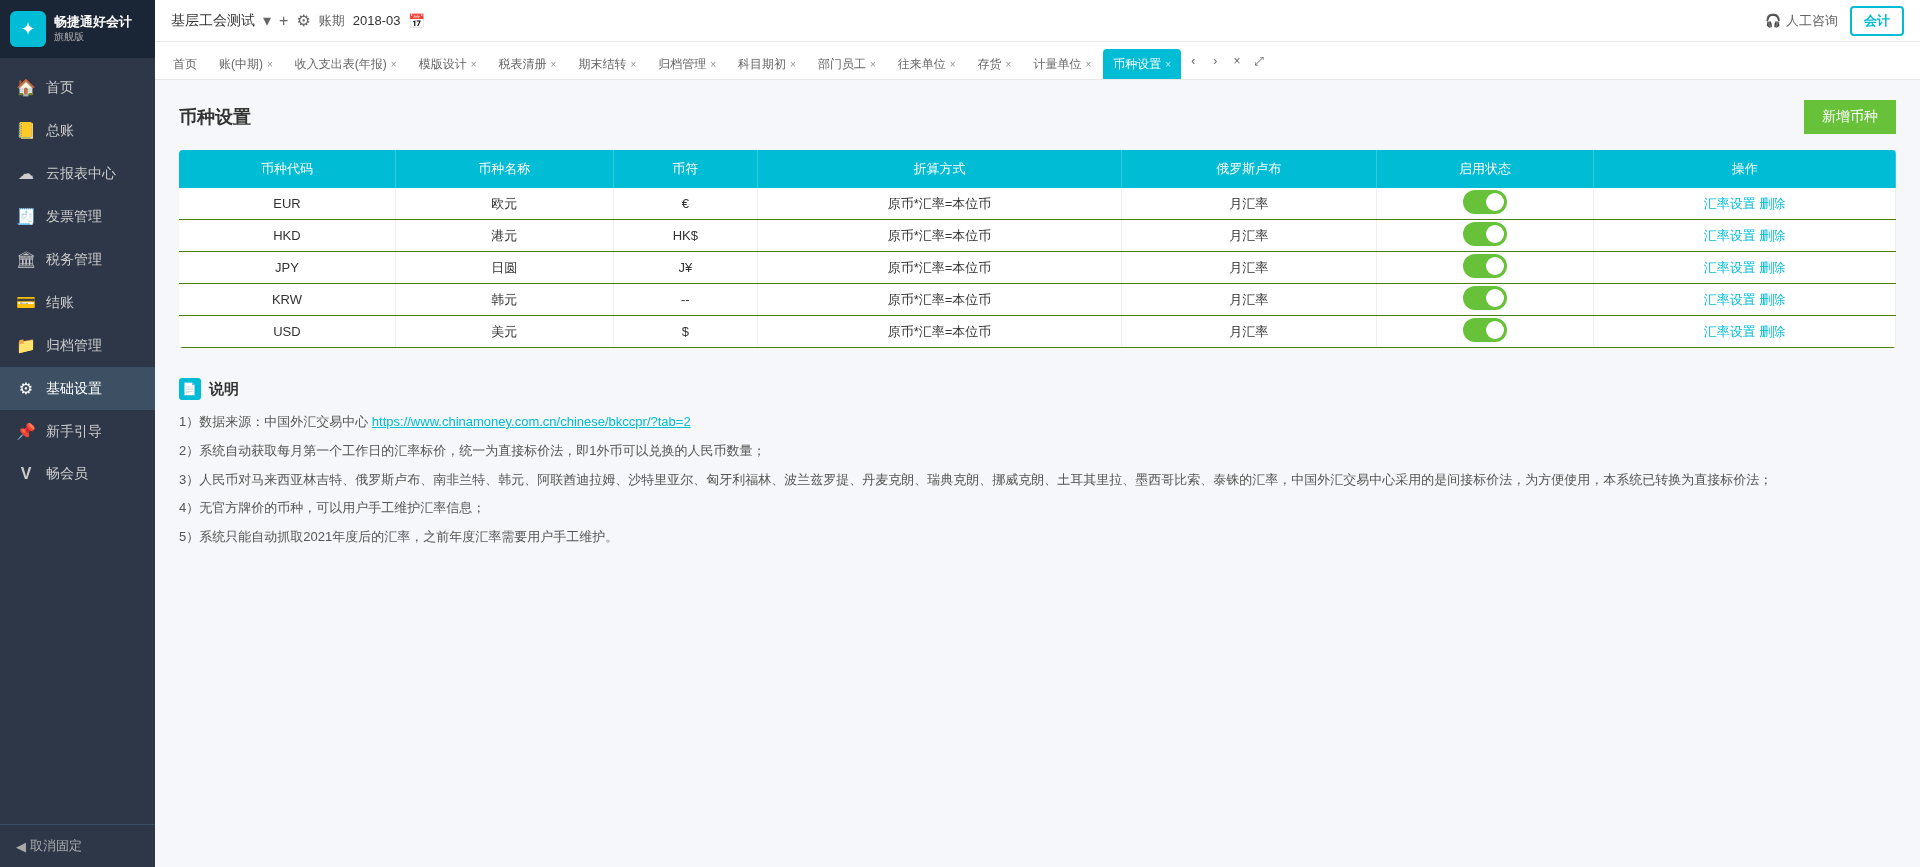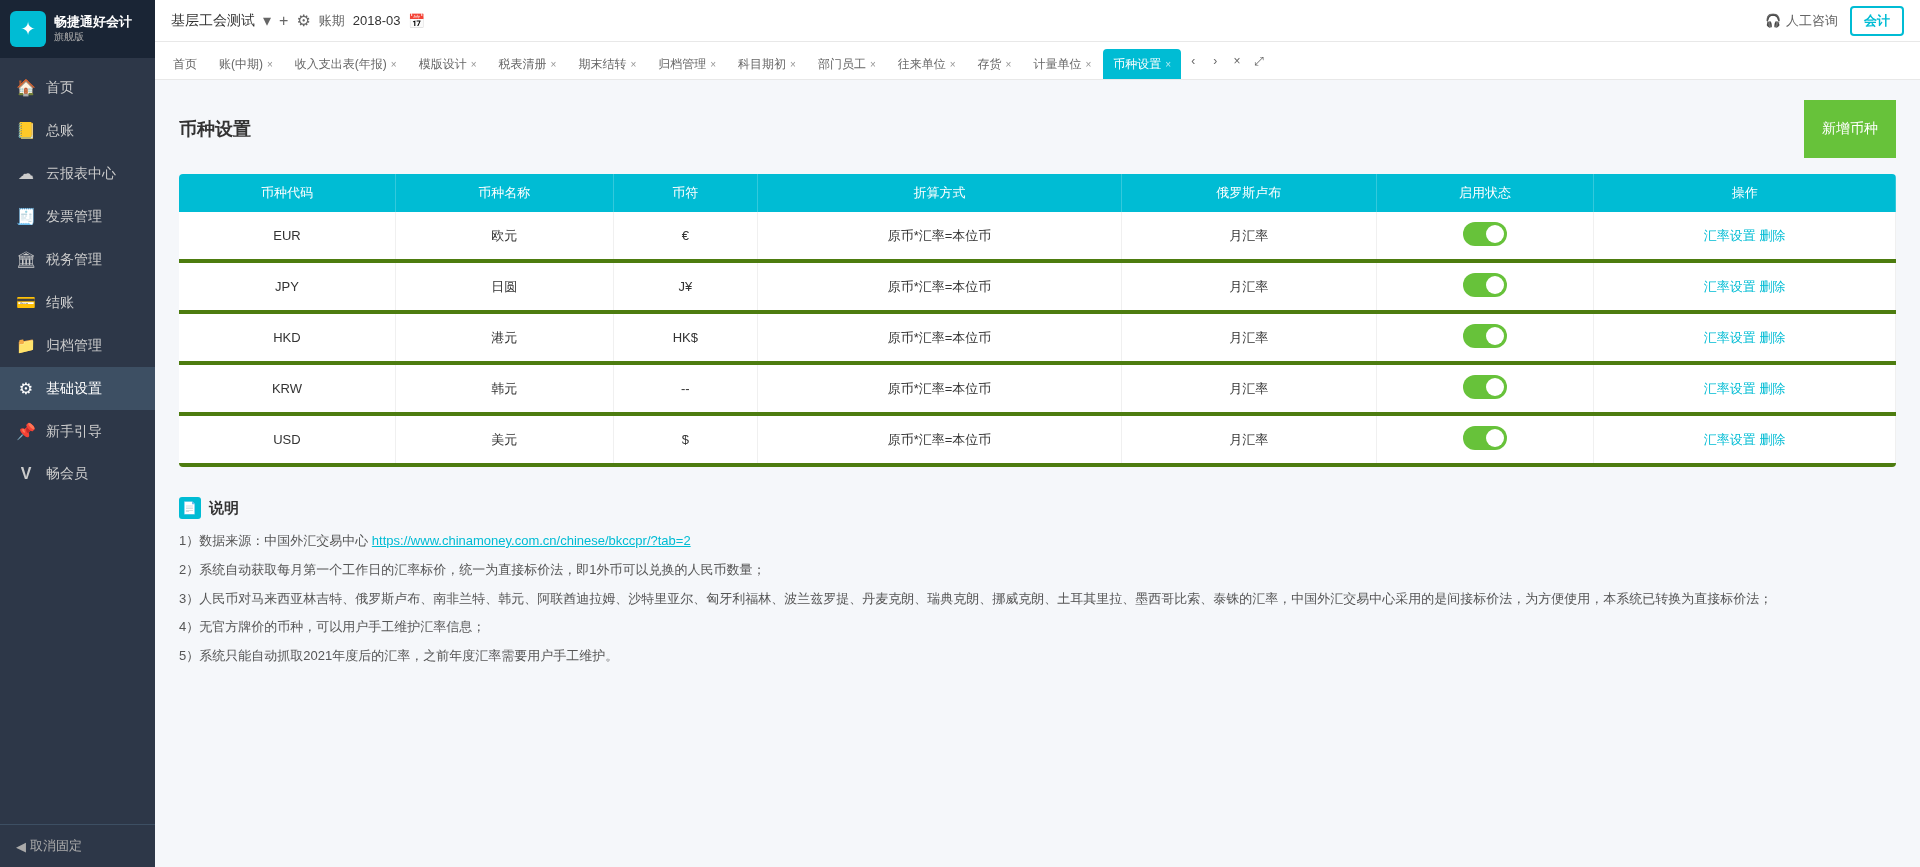--- a/index.html
+++ b/index.html
@@ -145,21 +145,21 @@
       display: flex;
       justify-content: space-between;
       align-items: center;
       margin-bottom: 16px;
     }
     .page-title { font-size: 18px; color: #333; font-weight: 600; }
     .new-btn {
       background: #67c23a;
       color: #fff;
       border: none;
-      padding: 20px 18px;
+      padding: 8px 18px;
       border-radius: 0;
       font-size: 14px;
       cursor: pointer;
       margin-left: 44px;
     }
 
     
     .data-table {
       width: 100%;
       border-collapse: collapse;
@@ -172,23 +172,23 @@
       color: #fff;
       font-size: 13px;
       font-weight: 500;
       padding: 10px 12px;
       text-align: center;
       border-right: 1px solid rgba(255,255,255,0.2);
     }
     .data-table td {
       font-size: 13px;
       color: #333;
-      padding: 10px 12px;
+      padding: 2px 12px;
       text-align: center;
-      border-bottom: 4px solid #4d7c0f;
+      border-bottom: 1px solid #4d7c0f;
       border-right: 1px solid #f0f0f0;
     }
     .link-btn { color: #00bcd4; cursor: pointer; text-decoration: none; font-size: 13px; }
     .delete-btn { color: #00bcd4; cursor: pointer; font-size: 13px; margin-left: 0; }
 
     
     .toggle {
       display: inline-flex;
       align-items: center;
       width: 44px;
@@ -394,39 +394,39 @@
         <div class="toggle">
           <div class="toggle-knob"></div>
         </div>
       </td>
       <td>
         <span class="link-btn">汇率设置</span>
         <span class="delete-btn">删除</span>
       </td>
     </tr>
           <tr>
+      <td>HKD</td>
+      <td>港元</td>
+      <td>HK$</td>
+      <td>原币*汇率=本位币</td>
+      <td>月汇率</td>
+      <td>
+        <div class="toggle">
+          <div class="toggle-knob"></div>
+        </div>
+      </td>
+      <td>
+        <span class="link-btn">汇率设置</span>
+        <span class="delete-btn">删除</span>
+      </td>
+    </tr>
+          <tr>
       <td>JPY</td>
       <td>日圆</td>
       <td>J¥</td>
-      <td>原币*汇率=本位币</td>
-      <td>月汇率</td>
-      <td>
-        <div class="toggle">
-          <div class="toggle-knob"></div>
-        </div>
-      </td>
-      <td>
-        <span class="link-btn">汇率设置</span>
-        <span class="delete-btn">删除</span>
-      </td>
-    </tr>
-          <tr>
-      <td>HKD</td>
-      <td>港元</td>
-      <td>HK$</td>
       <td>原币*汇率=本位币</td>
       <td>月汇率</td>
       <td>
         <div class="toggle">
           <div class="toggle-knob"></div>
         </div>
       </td>
       <td>
         <span class="link-btn">汇率设置</span>
         <span class="delete-btn">删除</span>

